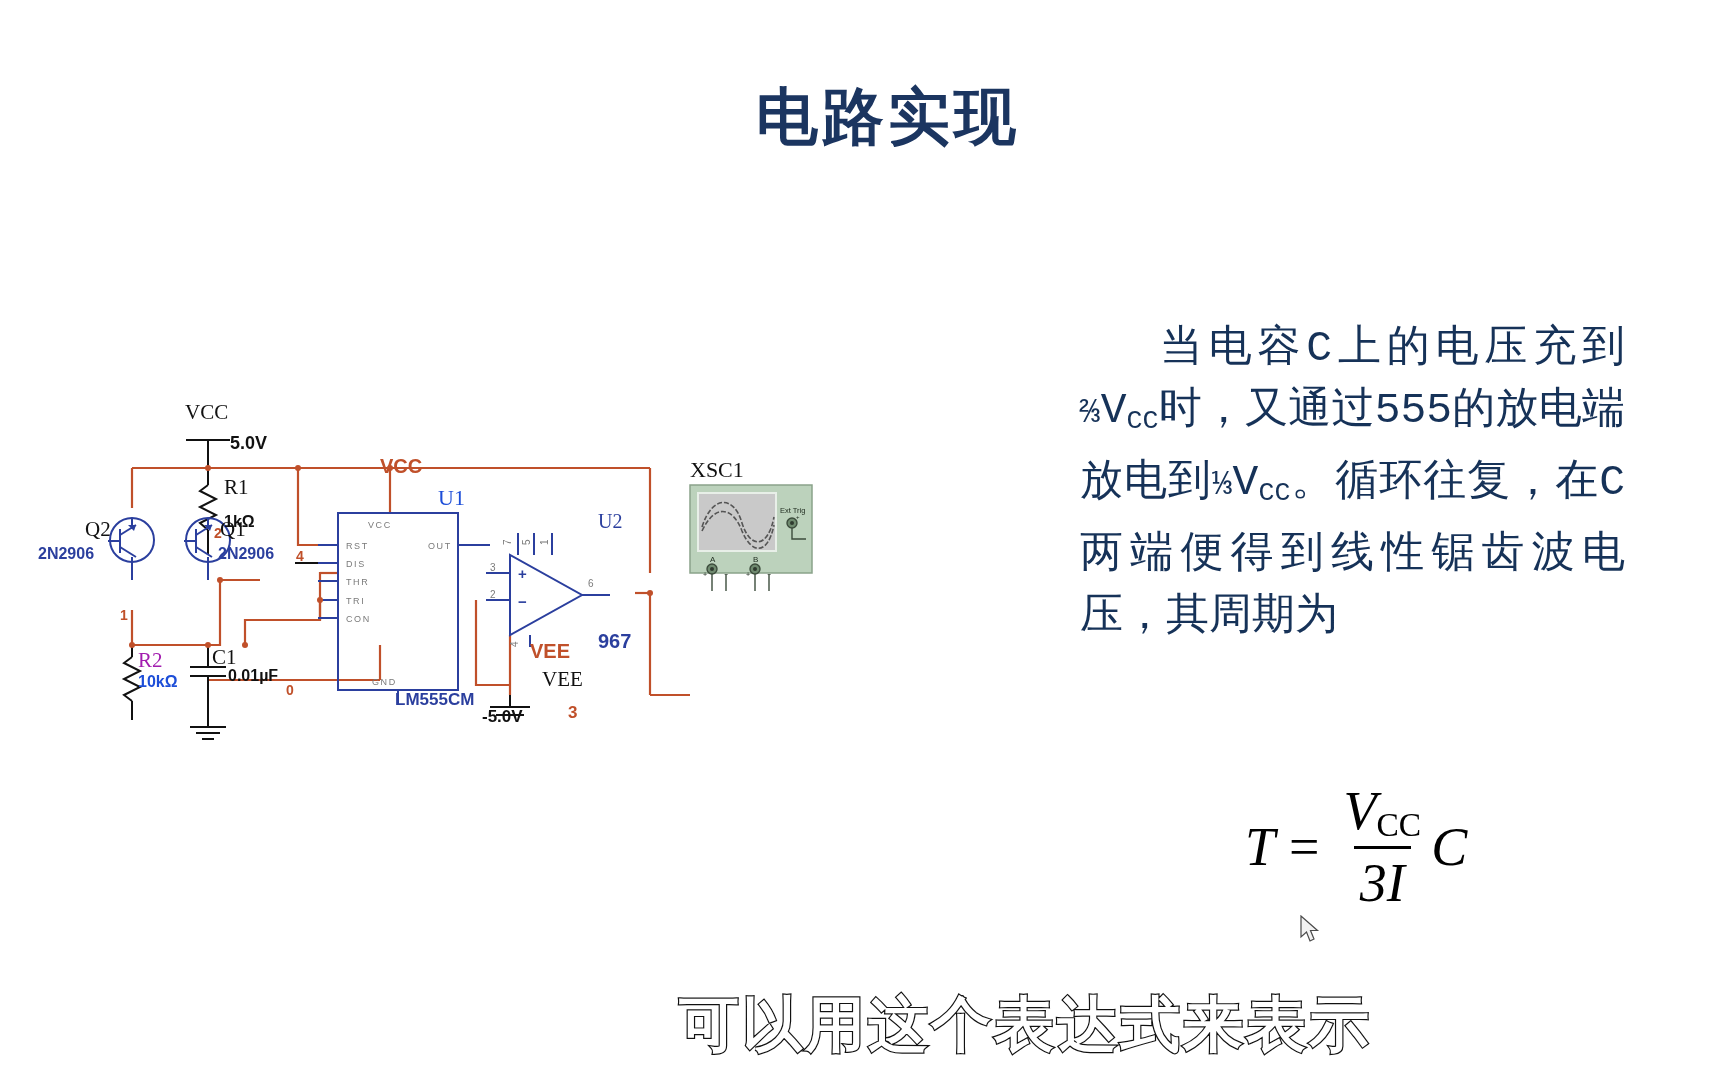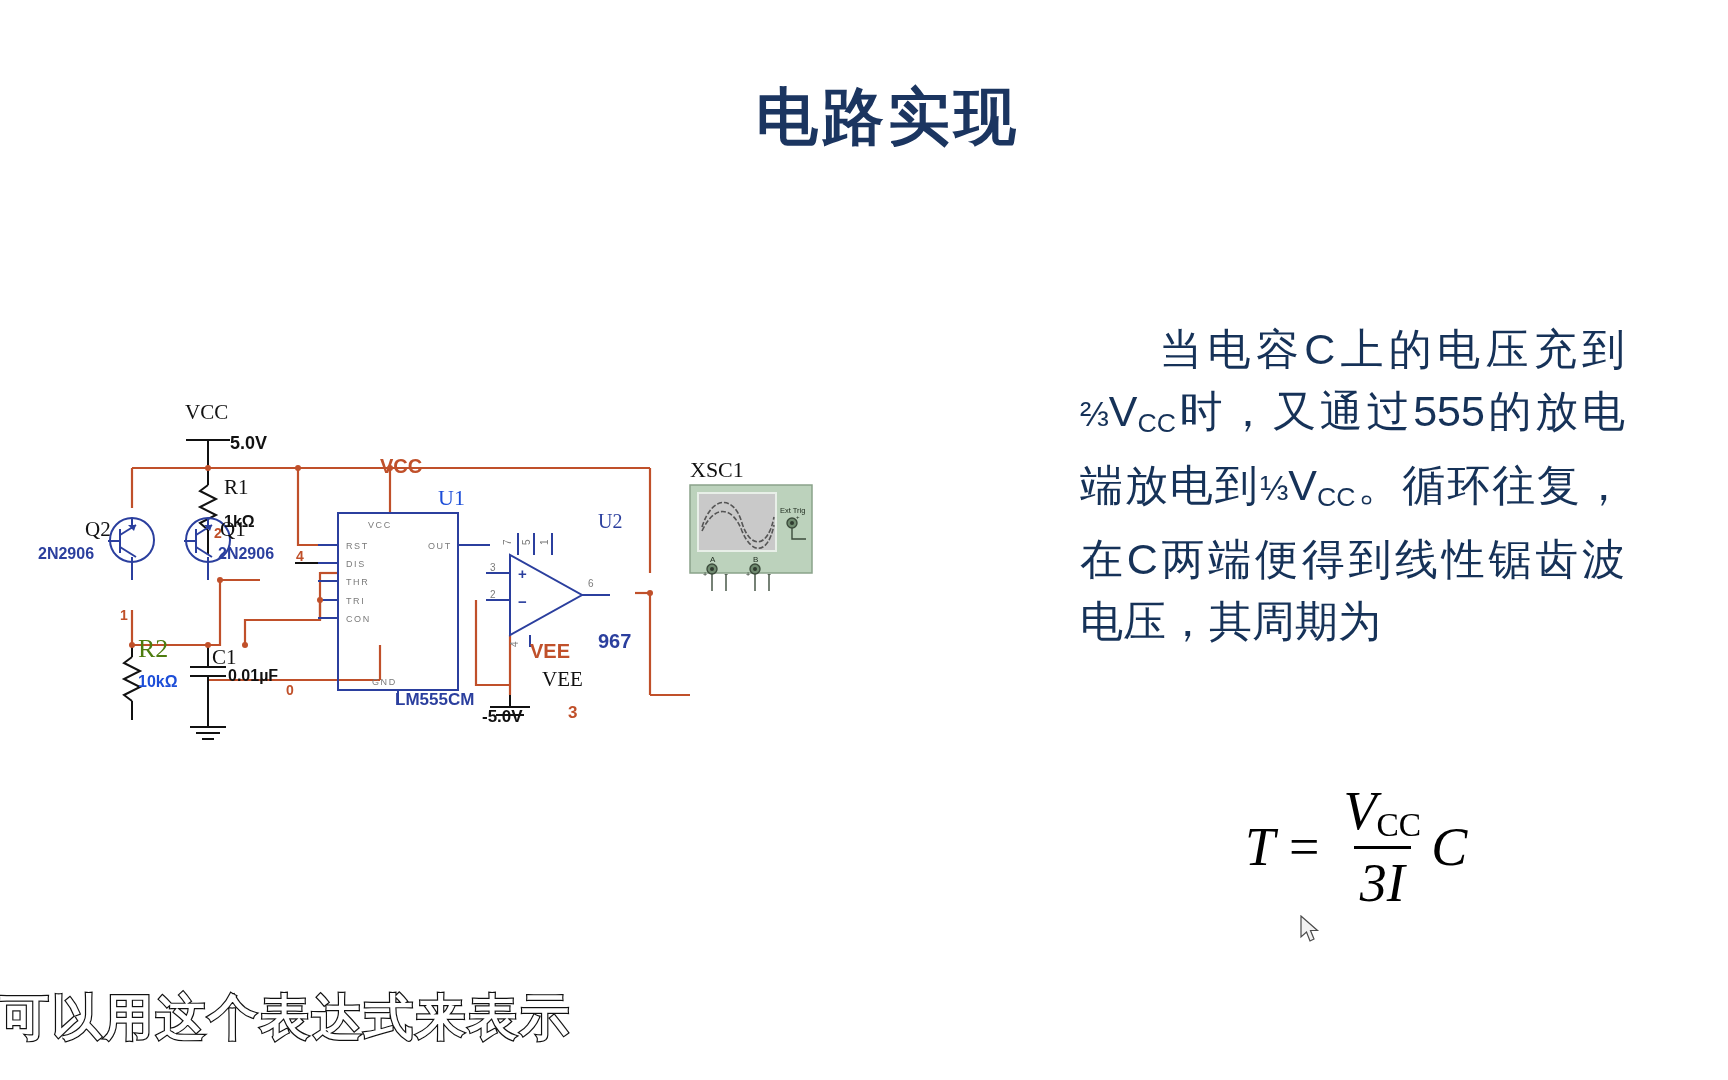--- a/index.html
+++ b/index.html
@@ -20,21 +20,21 @@
     font-weight:bold;
     font-size:62px;
     color:#1b3560;
     letter-spacing:4px;
     padding-left:24px;
   }
 
   
   .para{
     position:absolute;left:1080px;top:318px;width:545px;
-    font-family:Liberation Sans, sans-serif;
+    font-family:Liberation Mono, monospace;
     font-size:43px;
     line-height:62px;
     color:#163258;
     text-align:justify;
   }
   .para .ind{display:inline-block;width:74px;}
   .vsub{font-size:43px;}
   .vsub sub{font-size:0.62em;vertical-align:-0.22em;letter-spacing:0px;}
   .frac{font-size:0.80em;}
 
@@ -48,23 +48,23 @@
   }
   .formula .it{font-style:italic;}
   .formula .eq{margin:0 14px;font-style:normal;}
   .fracbox{display:inline-flex;flex-direction:column;align-items:center;margin:0 4px;}
   .fracbox .num{padding:0 6px 2px 6px;}
   .fracbox .den{padding:3px 6px 0 6px;border-top:3px solid #000;}
   .fracbox sub{font-size:0.62em;vertical-align:-0.2em;font-style:normal;}
 
   
   .caption{
-    position:absolute;left:0;top:985px;width:1372px;text-align:left;
+    position:absolute;left:0;top:985px;width:1372px;text-align:right;
     font-family:"Liberation Sans", sans-serif;
-    font-size:49px;font-weight:bold;color:#ffffff;
+    font-size:60px;font-weight:bold;color:#ffffff;
     letter-spacing:3px;
     -webkit-text-stroke:2.4px #111;
     paint-order:stroke fill;
   }
 
   
   .circuit{position:absolute;left:90px;top:395px;width:840px;height:370px;}
   .circuit svg{display:block;}
 
   
@@ -273,21 +273,21 @@
   </div>
 
   <div style="position:absolute;left:90px;top:395px;width:840px;height:370px;pointer-events:none;">
     <span style="position:absolute;left:95px;top:5px;font-size:21px;color:#111;">VCC</span>
     <span style="position:absolute;left:140px;top:38px;font-size:18px;font-weight:bold;font-family:'Liberation Sans',sans-serif;color:#111;">5.0V</span>
     <span style="position:absolute;left:290px;top:60px;font-size:20px;font-weight:bold;font-family:'Liberation Sans',sans-serif;color:#c0502a;">VCC</span>
 
     <span style="position:absolute;left:134px;top:80px;font-size:21px;color:#111;">R1</span>
     <span style="position:absolute;left:134px;top:106px;font-size:16px;font-weight:bold;font-family:'Liberation Sans',sans-serif;color:#111;margin-top:12px;">1kΩ</span>
 
-    <span style="position:absolute;left:48px;top:239px;font-size:26px;color:#4d7c0f;">R2</span>
+    <span style="position:absolute;left:48px;top:253px;font-size:21px;color:#a21caf;">R2</span>
     <span style="position:absolute;left:48px;top:278px;font-size:16px;font-weight:bold;font-family:'Liberation Sans',sans-serif;color:#1d4ed8;">10kΩ</span>
 
     <span style="position:absolute;left:122px;top:250px;font-size:21px;color:#111;">C1</span>
     <span style="position:absolute;left:138px;top:272px;font-size:16px;font-weight:bold;font-family:'Liberation Sans',sans-serif;color:#111;">0.01µF</span>
 
     <span style="position:absolute;left:130px;top:122px;font-size:21px;color:#111;">Q1</span>
     <span style="position:absolute;left:128px;top:150px;font-size:16px;font-weight:bold;font-family:'Liberation Sans',sans-serif;color:#2b3f9e;">2N2906</span>
 
     <span style="position:absolute;left:-5px;top:122px;font-size:21px;color:#111;">Q2</span>
     <span style="position:absolute;left:-52px;top:150px;font-size:16px;font-weight:bold;font-family:'Liberation Sans',sans-serif;color:#2b3f9e;">2N2906</span>

